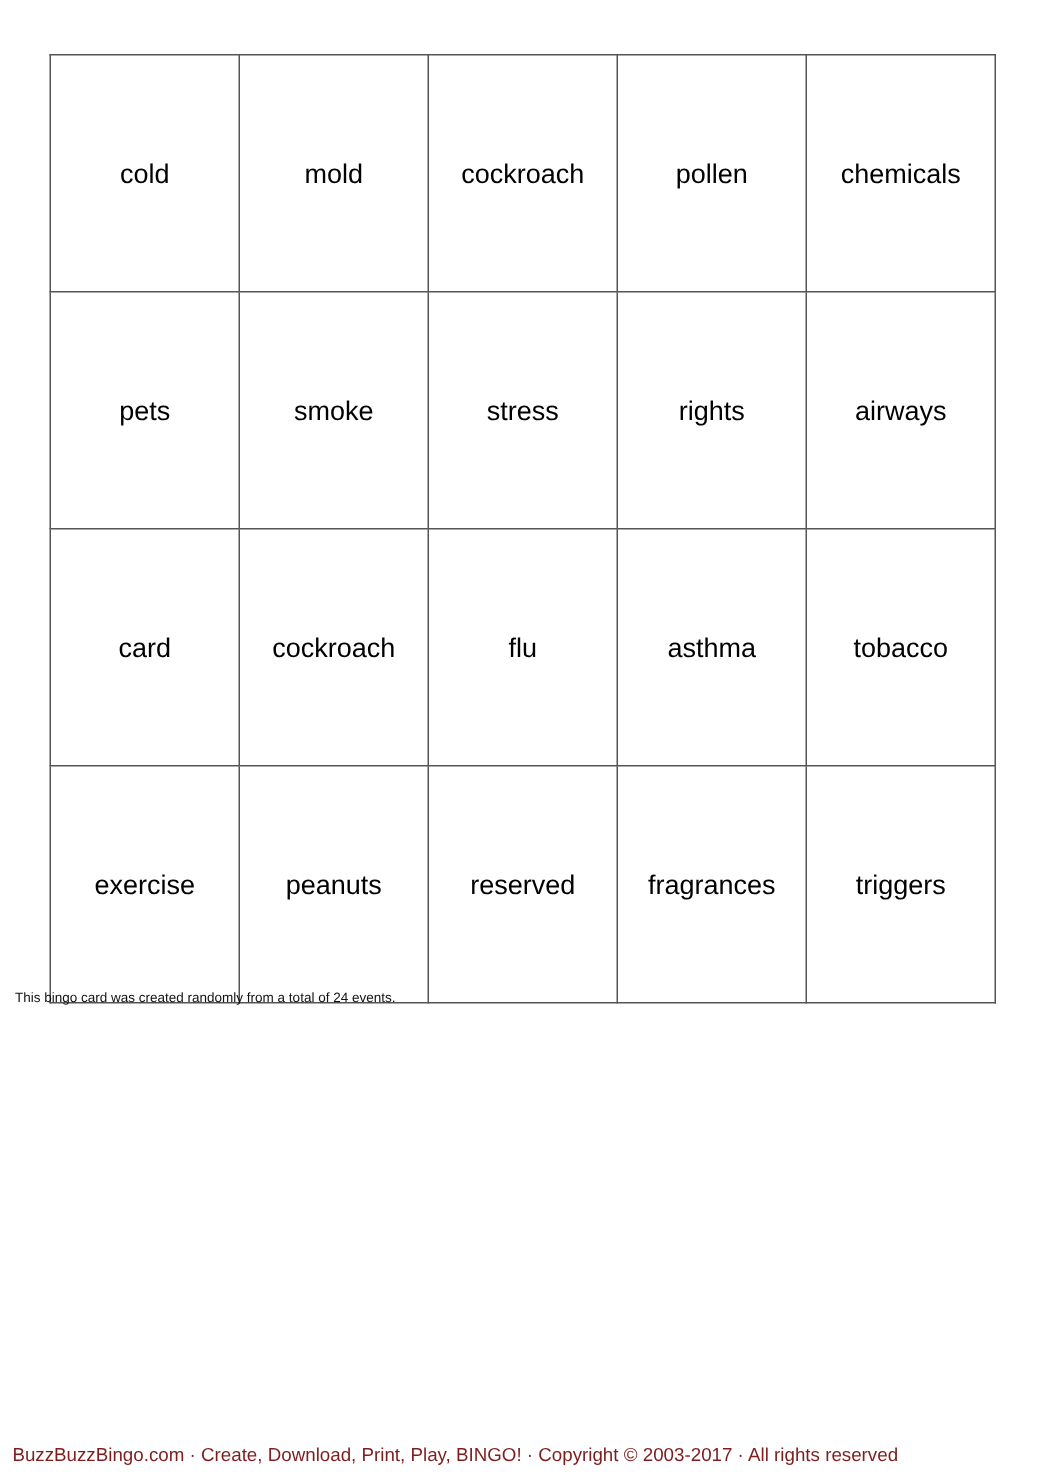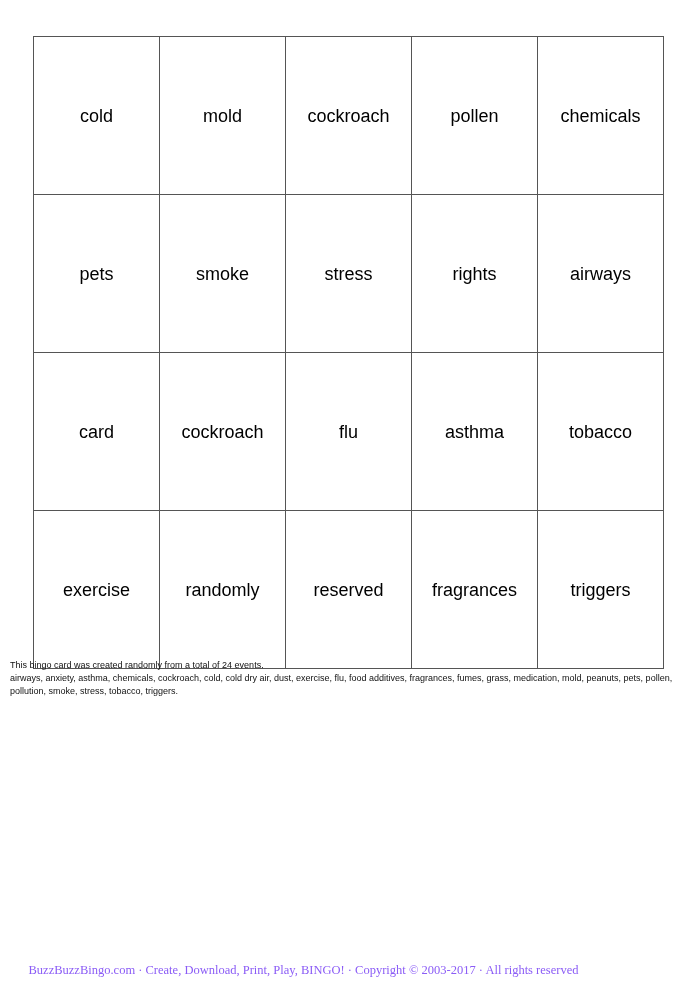--- a/index.html
+++ b/index.html
@@ -2,21 +2,21 @@
 <html><head>
   <meta charset="utf-8">
   <style>
     html, body { margin: 0; padding: 0; background: #ffffff; }
     body { width: 699px; height: 989px; position: relative; overflow: hidden; font-family: "Liberation Sans", sans-serif; color: #000; }
     .card { position: absolute; left: 33px; top: 36px; width: 580px; height: 633px; border-collapse: collapse; table-layout: fixed; }
     .card td { border: 1px solid #555; width: 126px; height: 126px; text-align: center; vertical-align: middle; font-size: 18px; line-height: 20px; padding: 0 6px; box-sizing: border-box; }
     .cell-text { display: inline-block; max-width: 80px; word-wrap: break-word; }
     .cell-text.wide { max-width: 120px; }
     .info { position: absolute; left: 10px; top: 659px; width: 680px; font-size: 9px; line-height: 13px; color: #111; }
-    .footer { position: absolute; left: 0; top: 963px; width: 607px; text-align: center; font-size: 12.5px; color: #8b5cf6; font-family: Liberation Serif, serif; }
+    .footer { position: absolute; left: 0; top: 963px; width: 607px; text-align: center; font-size: 12.5px; color: #7f1d1d; }
   </style>
 </head>
 <body>
 
 <table class="card">
   <tbody>
     <tr>
       <td><span class="cell-text wide">cold</span></td>
       <td><span class="cell-text wide">mold</span></td>
       <td><span class="cell-text wide">cockroach</span></td>
@@ -32,26 +32,25 @@
     </tr>
     <tr>
       <td><span class="cell-text wide">card</span></td>
       <td><span class="cell-text wide">cockroach</span></td>
       <td><span class="cell-text wide">flu</span></td>
       <td><span class="cell-text wide">asthma</span></td>
       <td><span class="cell-text wide">tobacco</span></td>
     </tr>
     <tr>
       <td><span class="cell-text wide">exercise</span></td>
-      <td><span class="cell-text wide">randomly</span></td>
+      <td><span class="cell-text wide">peanuts</span></td>
       <td><span class="cell-text wide">reserved</span></td>
       <td><span class="cell-text wide">fragrances</span></td>
       <td><span class="cell-text wide">triggers</span></td>
     </tr>
   </tbody>
 </table>
 
 <div class="info">
   <div>This bingo card was created randomly from a total of 24 events.</div>
-  <div>airways, anxiety, asthma, chemicals, cockroach, cold, cold dry air, dust, exercise, flu, food additives, fragrances, fumes, grass, medication, mold, peanuts, pets, pollen, pollution, smoke, stress, tobacco, triggers.</div>
 </div>
 
 <div class="footer">BuzzBuzzBingo.com · Create, Download, Print, Play, BINGO! · Copyright © 2003-2017 · All rights reserved</div>
 
 </body></html>

